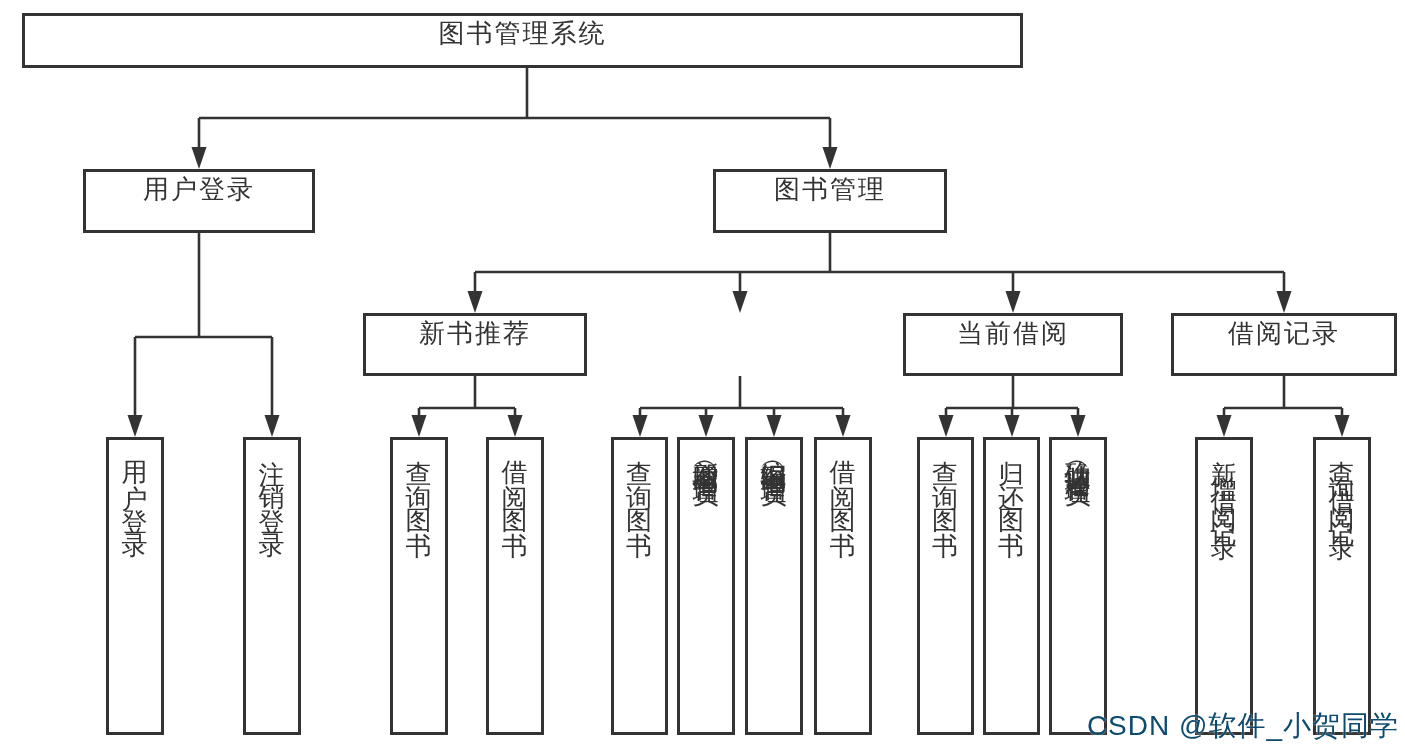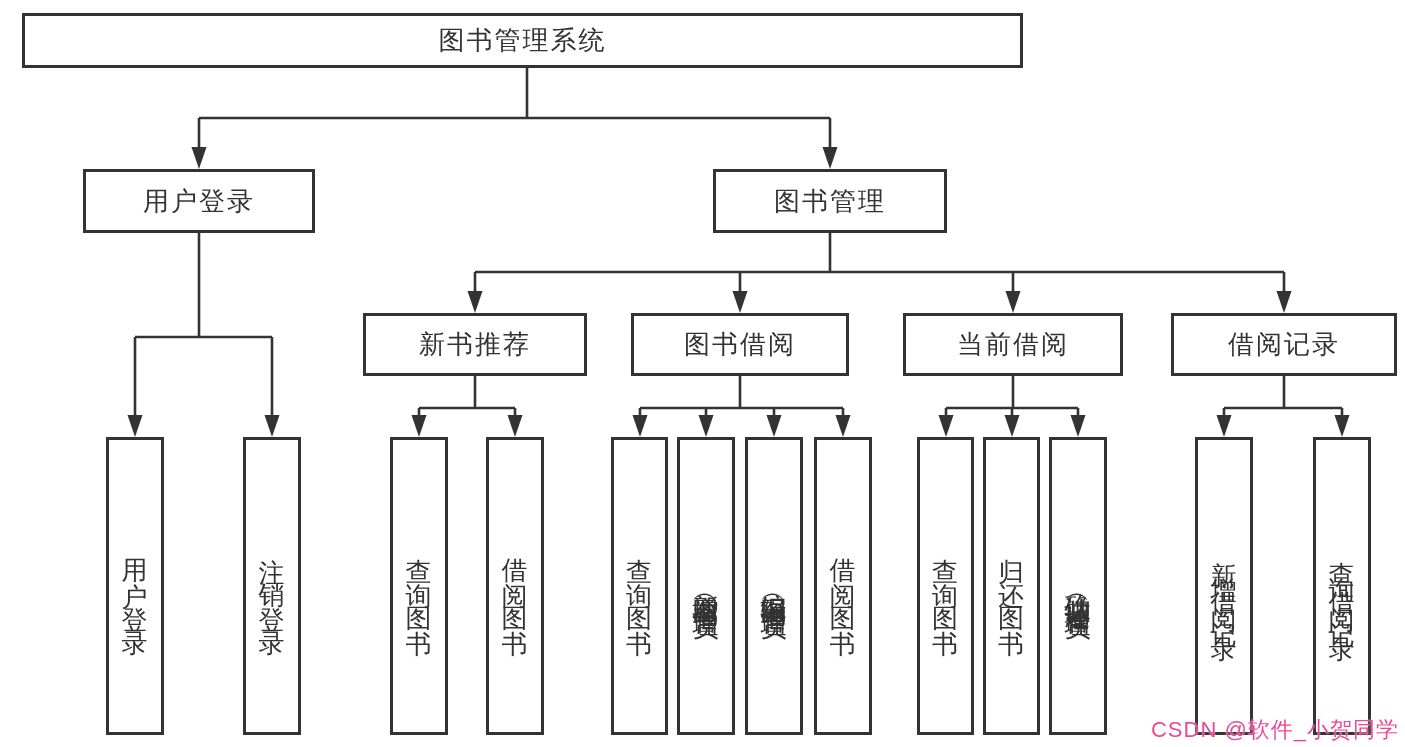--- a/index.html
+++ b/index.html
@@ -6,34 +6,34 @@
   .canvas{
     position:relative;width:1405px;height:747px;background:#fff;overflow:hidden;
     font-family:"Liberation Sans","DejaVu Sans",sans-serif;color:#333;
   }
   svg.wires{position:absolute;left:0;top:0;z-index:0;}
   .wire{stroke:#333;stroke-width:2.6;fill:none;}
   .arrow{fill:#333;stroke:none;}
   .node{
     position:absolute;box-sizing:border-box;z-index:1;
     border:3px solid #333;background:#fff;
-    display:flex;align-items:center;justify-content:center;
+    display:flex;align-items:flex-start;justify-content:center;
   }
   .h{font-size:26px;letter-spacing:2px;white-space:nowrap;}
   .v{font-size:26px;}
   .v .vt{
     writing-mode:vertical-rl;text-orientation:mixed;
     white-space:nowrap;line-height:1;
   }
   .ls4{letter-spacing:24px;}
   .ls6{letter-spacing:15px;}
   .ls9{letter-spacing:3px;}
   .watermark{
     position:absolute;right:6px;bottom:2px;z-index:5;
-    font-size:22px;letter-spacing:1px;color:#ec4899;
+    font-size:28px;letter-spacing:1px;color:#0c4a6e;
     text-shadow:0 0 2px rgba(255,255,255,.85);
     white-space:nowrap;
   }
 </style>
 </head>
 <body>
 
 <div class="canvas">
 
   <svg class="wires" width="1405" height="747" viewBox="0 0 1405 747">
@@ -79,23 +79,20 @@
   <div class="node h" style="left:83px;top:169px;width:232px;height:64px;">
     <span>用户登录</span>
   </div>
   <div class="node h" style="left:363px;top:313px;width:224px;height:63px;">
     <span>新书推荐</span>
   </div>
 
   <div class="node h" style="left:713px;top:169px;width:234px;height:64px;">
     <span>图书管理</span>
   </div>
-  <div class="node h" style="left:631px;top:313px;width:218px;height:63px;">
-    <span>图书借阅</span>
-  </div>
   <div class="node h" style="left:1171px;top:313px;width:226px;height:63px;">
     <span>借阅记录</span>
   </div>
   <div class="node h" style="left:903px;top:313px;width:220px;height:63px;">
     <span>当前借阅</span>
   </div>
 
   <div class="node v" style="left:106px;top:437px;width:58px;height:298px;">
     <span class="vt ls4">用户登录</span>
   </div>

